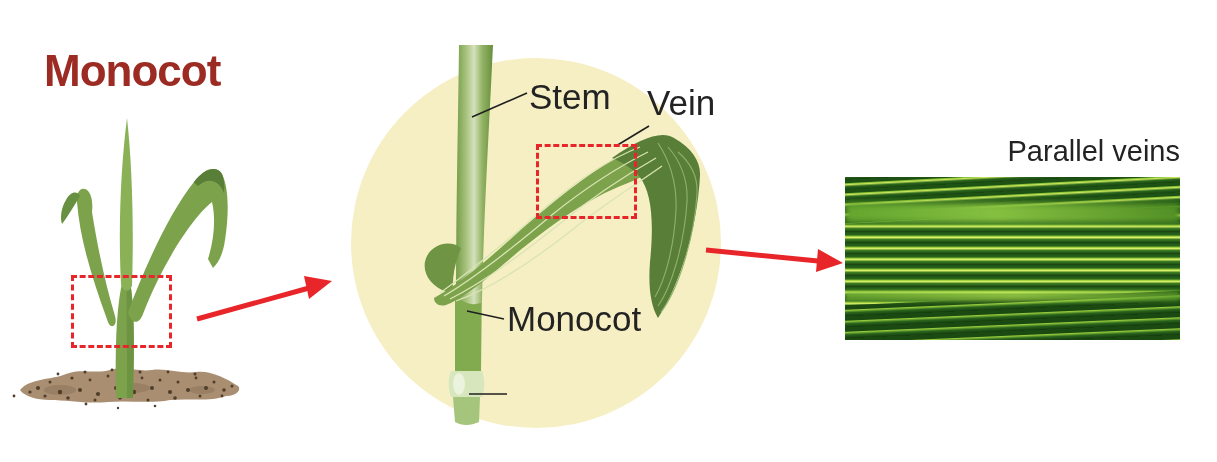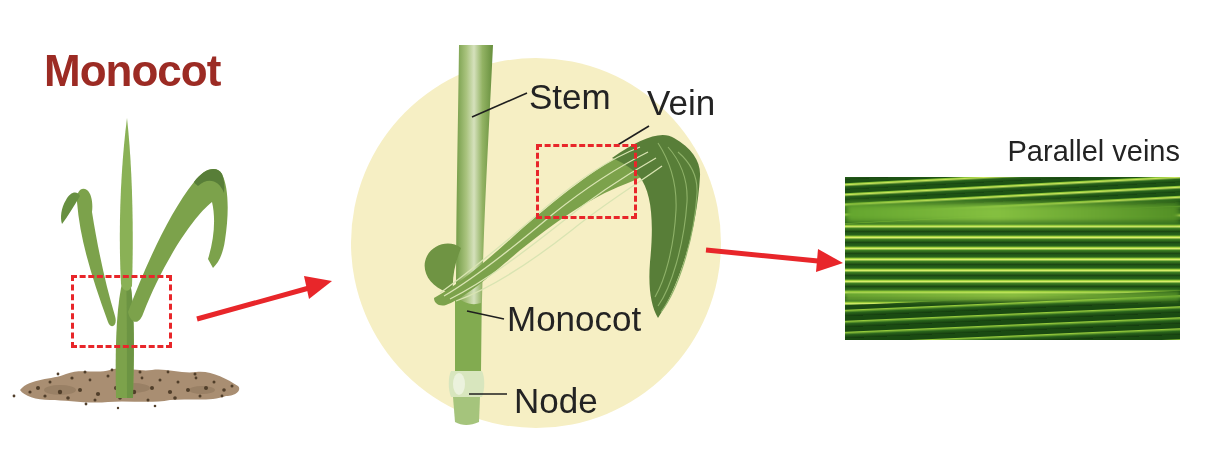--- a/index.html
+++ b/index.html
@@ -205,21 +205,20 @@
         <line x1="706" y1="250" x2="818" y2="261" stroke="var(--accent_red)" stroke-width="5"></line>
         <polygon points="843,263 816,272 818,249"></polygon>
       </g>
     </g>
   </svg>
 
   <div class="title">Monocot</div>
   <div class="lbl" id="lbl-stem">Stem</div>
   <div class="lbl" id="lbl-vein">Vein</div>
   <div class="lbl" id="lbl-sheath">Monocot</div>
-  <div class="lbl" id="lbl-node">Node</div>
   <div class="lbl" id="lbl-parallel">Parallel veins</div>
 
   <div class="dash-box" id="box-overview"></div>
   <div class="dash-box" id="box-detail"></div>
 
   <div class="photo">
     <div class="stripes-mid"></div>
     <div class="stripes-top"></div>
     <div class="band-blur"></div>
     <div class="stripes-bottom"></div>

